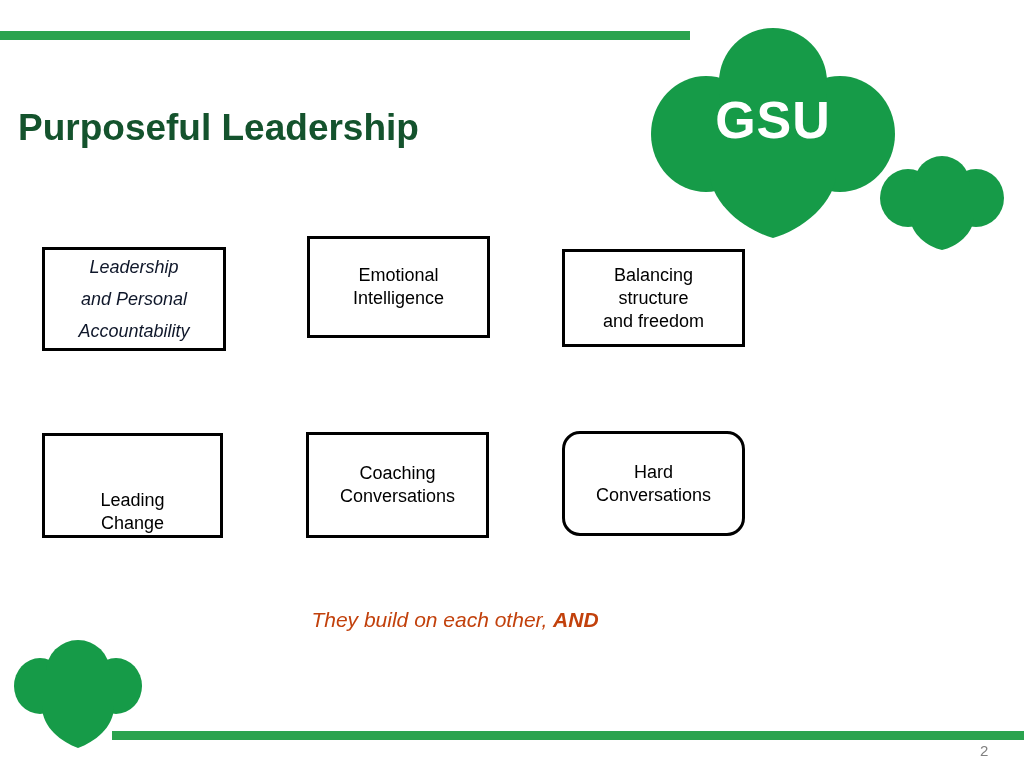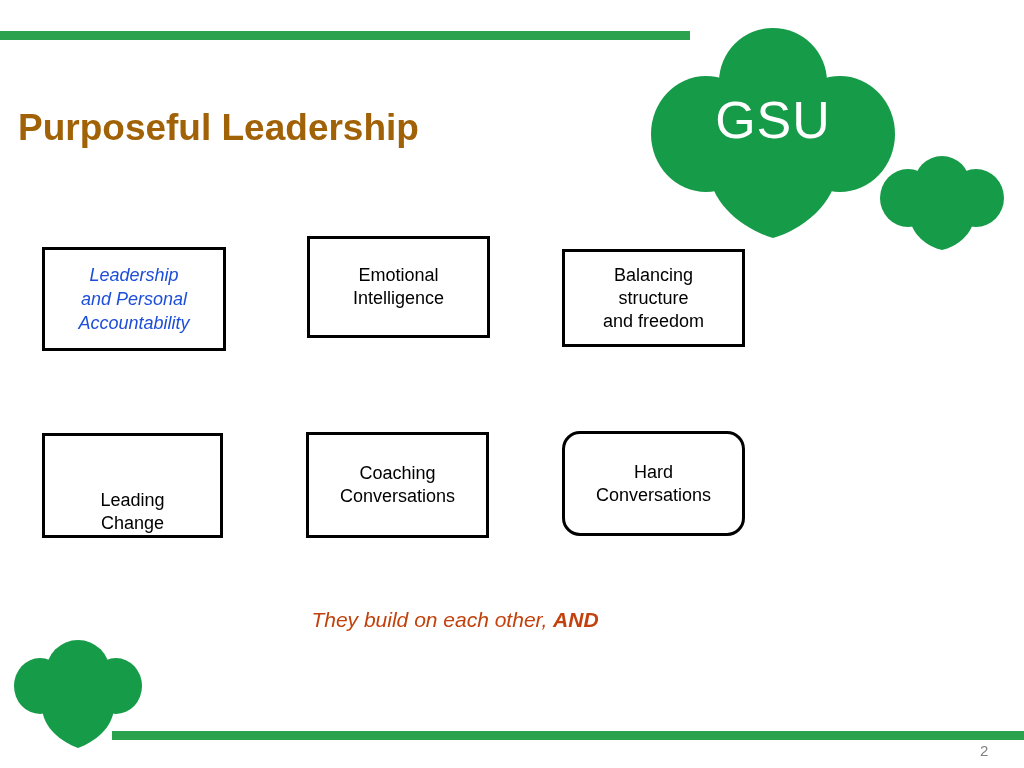--- a/index.html
+++ b/index.html
@@ -34,21 +34,21 @@
     background: #2BA34E;
   }
 
   
   .slide-title {
     position: absolute;
     left: 18px;
     top: 105px;
     font-size: 37px;
     font-weight: bold;
-    color: #a16207;
+    color: #14532d;
     letter-spacing: 0px;
     white-space: nowrap;
     line-height: 46px;
   }
 
   
   .trefoil {
     position: absolute;
   }
   .trefoil svg { display: block; }
@@ -72,21 +72,21 @@
     height: 114px;
   }
 
   .logo-wordmark {
     position: absolute;
     left: 651px;
     top: 90px;
     width: 244px;
     text-align: center;
     font-size: 52px;
-    font-weight: normal;
+    font-weight: bold;
     color: #ffffff;
     letter-spacing: 1px;
     pointer-events: none;
   }
 
   
   .concept-box {
     position: absolute;
     border: 3px solid #000000;
     background: #ffffff;
@@ -97,23 +97,23 @@
     text-align: center;
   }
   .concept-box .box-text {
     font-size: 18px;
     color: #000000;
     line-height: 23px;
     padding: 0 6px;
     white-space: pre-line;
   }
   .concept-box.highlight .box-text {
-    color: #1d4ed8;
+    color: #0f172a;
     font-style: italic;
-    line-height: 24px;
+    line-height: 32px;
   }
 
   
   .box-r1c1 { left: 42px;  top: 247px; width: 184px; height: 104px; }
   .box-r1c2 { left: 307px; top: 236px; width: 183px; height: 102px; }
   .box-r1c3 { left: 562px; top: 249px; width: 183px; height:  98px; }
   
   .box-r2c1 { left: 42px;  top: 433px; width: 181px; height: 105px; align-items: flex-end; }
   .box-r2c2 { left: 306px; top: 432px; width: 183px; height: 106px; }
   .box-r2c3 { left: 562px; top: 431px; width: 183px; height: 105px; border-radius: 18px; }

